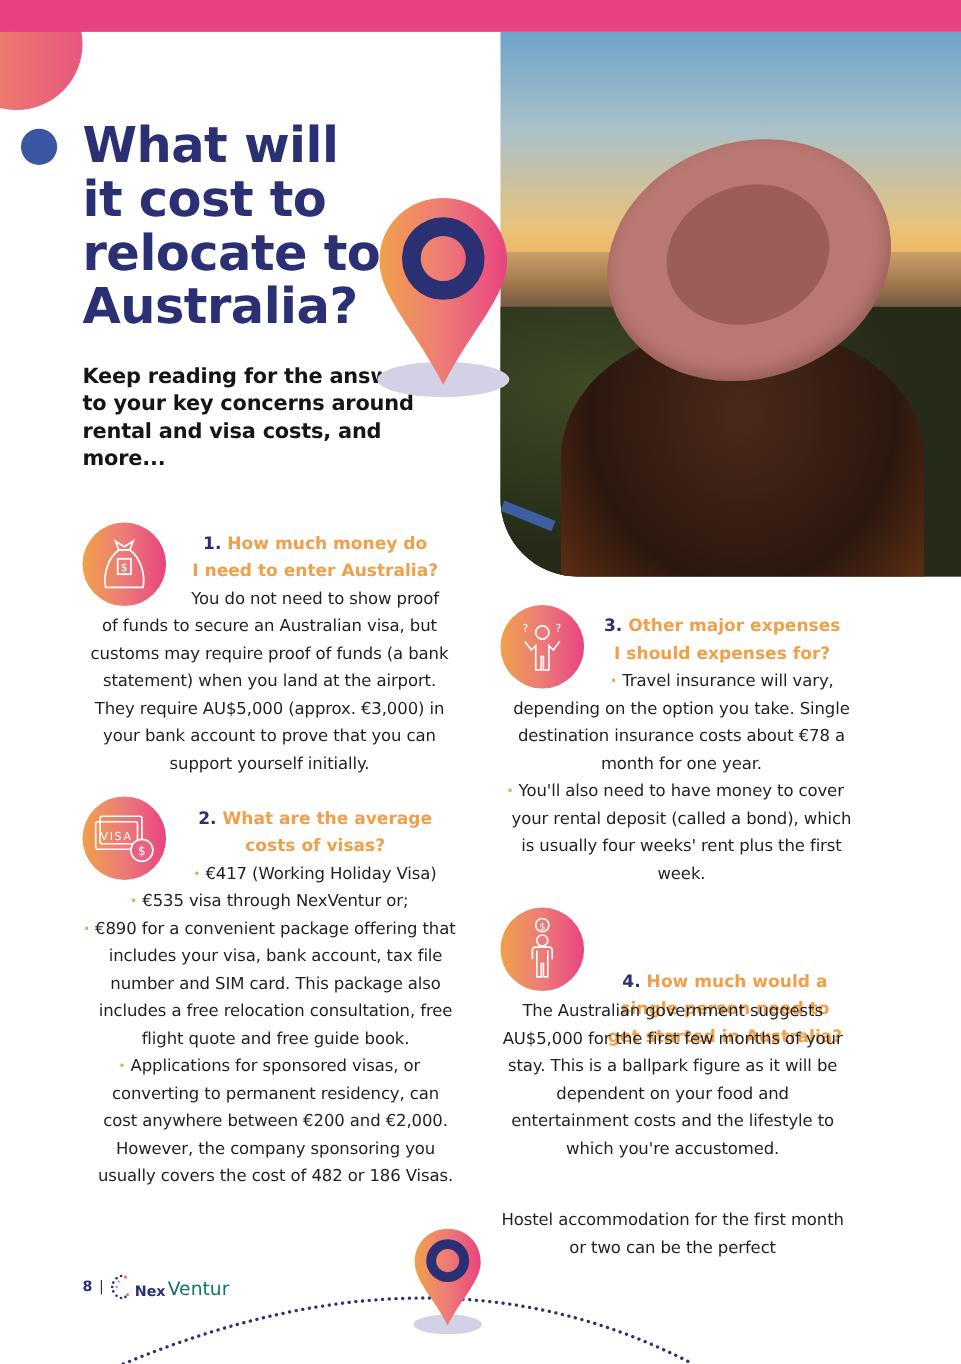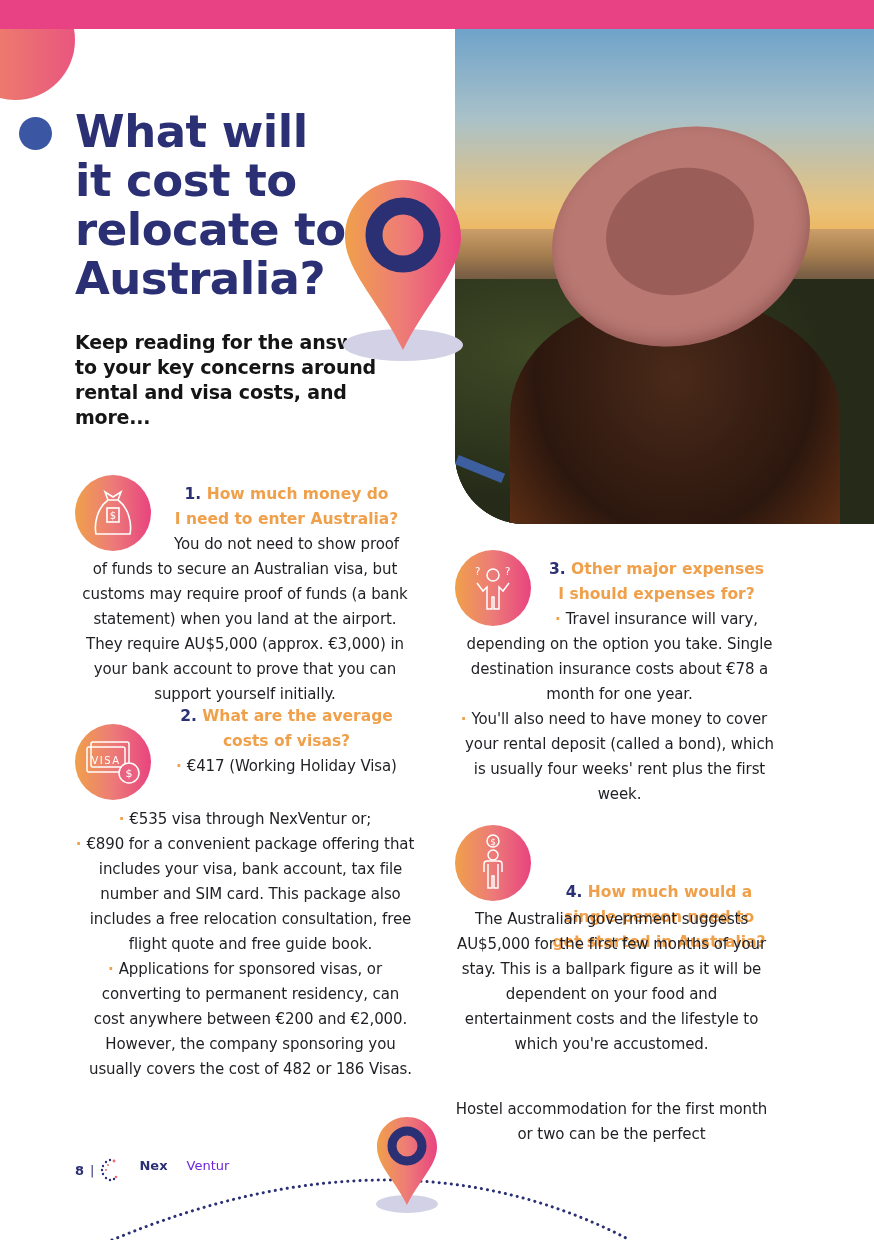--- a/index.html
+++ b/index.html
@@ -44,23 +44,23 @@
   .sec-head { font-weight: bold; color: #f0a04b; font-size: 15.5px; line-height: 25px; }
   .sec-num { color: #2b2f74; }
   .bullet-dot { color: #f0a04b; font-weight: bold; margin-right: 5px; }
   .hang { padding-left: 11px; text-indent: -11px; }
   .para { letter-spacing: -0.1px; }
 
   
   .footer { position: absolute; left: 75px; top: 1158px; display: flex; align-items: center; gap: 6px; font-family: "DejaVu Sans", sans-serif; }
   .page-num { font-weight: bold; font-size: 13px; color: #2b2f74; }
   .sep { font-size: 13px; color: #2b2f74; }
-  .logo { display: flex; align-items: flex-start; gap: 19px; }
+  .logo { display: flex; align-items: flex-end; gap: 2px; }
   .logo-nex { font-size: 13px; color: #2b2f74; font-weight: bold; }
-  .logo-ventur { font-size: 13px; color: #6d28d9; }
+  .logo-ventur { font-size: 17px; color: #0f766e; }
 
   .arc { position: absolute; left: 0; top: 1140px; width: 874px; height: 100px; z-index: 0; }
 </style>
 </head>
 <body>
 
 <div class="top-bar"></div>
 <div class="corner-circle"></div>
 
 <div class="hero-photo" title="Woman in a pink wide-brim hat looking over a city at sunset">
@@ -111,21 +111,21 @@
 
 <div class="icon-circle" style="left:75px; top:724px;">
   <svg width="56" height="46" viewBox="0 0 56 46" fill="none" stroke="#fff" stroke-width="1.5">
     <rect x="6" y="3" width="38" height="25" rx="2"></rect>
     <rect x="2" y="8" width="38" height="25" rx="2"></rect>
     <text x="21" y="25" font-size="10" fill="#fff" stroke="none" text-anchor="middle" font-family="DejaVu Sans, sans-serif" letter-spacing="1.5">VISA</text>
     <circle cx="44" cy="34" r="10" fill="#ea6181"></circle>
     <text x="44" y="38" font-size="11" fill="#fff" stroke="none" text-anchor="middle" font-family="DejaVu Sans, sans-serif">$</text>
   </svg>
 </div>
-<div class="section" style="left:159px; top:704px; width:255px;">
+<div class="section" style="left:159px; top:732px; width:255px;">
   <div class="sec-head">
     <span class="sec-num">2.</span>
     <span>What are the average</span><br>
     <span>costs of visas?</span>
   </div>
   <div class="para"><span class="bullet-dot">·</span><span>€417 (Working Holiday Visa)</span></div>
 </div>
 <div class="section" style="left:75px; top:807px; width:340px;">
   <div class="para hang"><span class="bullet-dot">·</span><span>€535 visa through NexVentur or;</span></div>
   <div class="para hang"><span class="bullet-dot">·</span><span>€890 for a convenient package offering that includes your visa, bank account, tax file number and SIM card. This package also includes a free relocation consultation, free flight quote and free guide book.</span></div>

